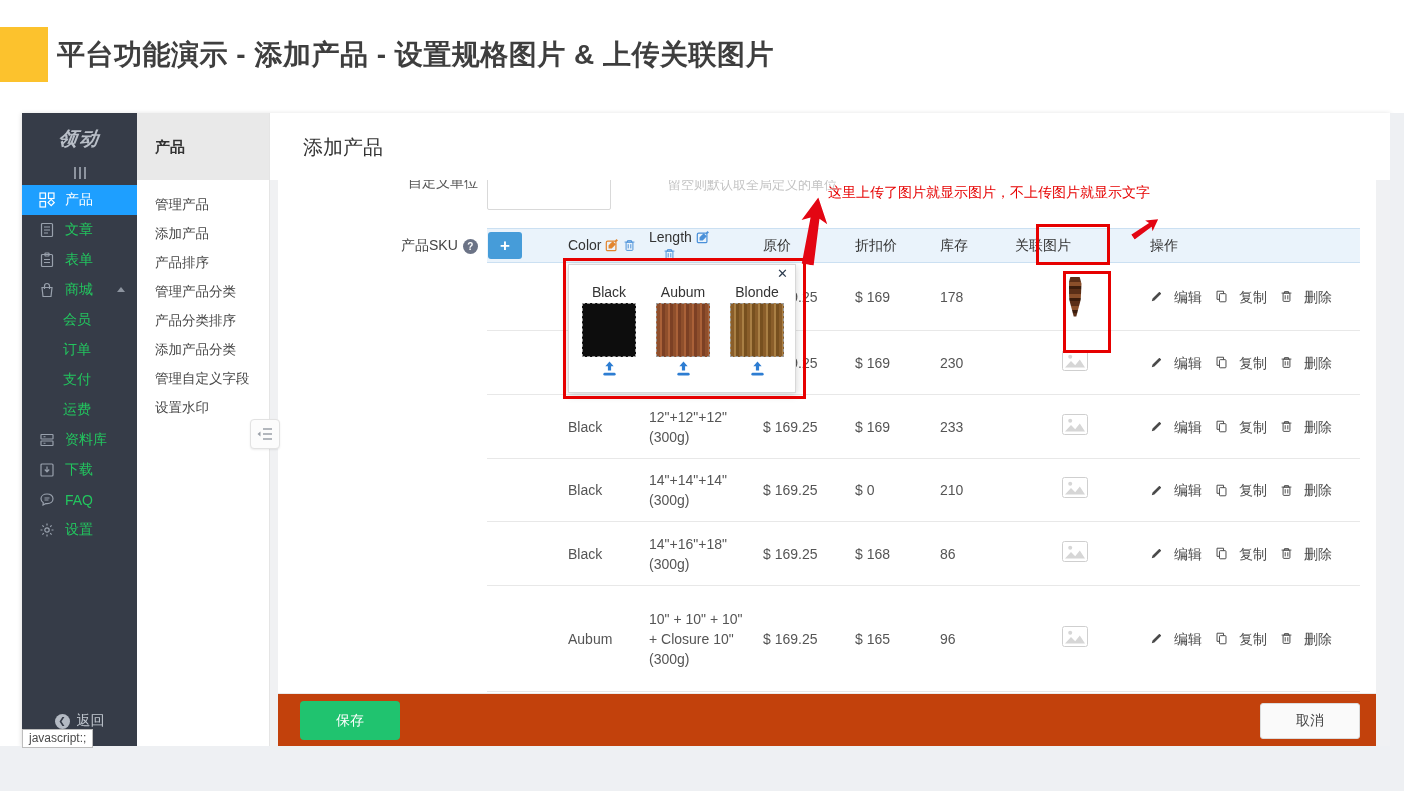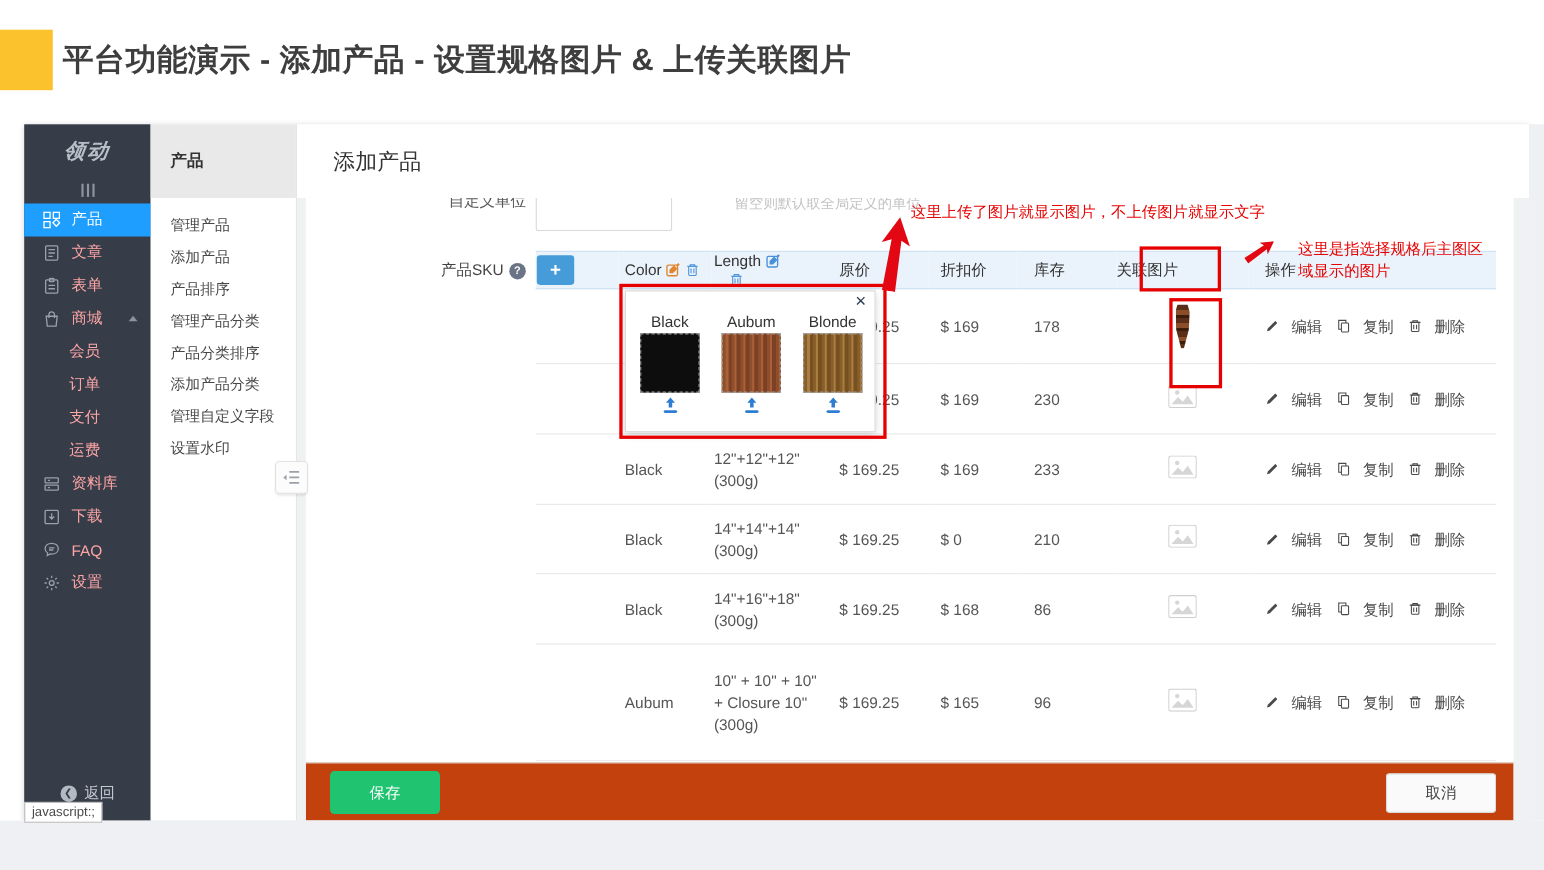--- a/index.html
+++ b/index.html
@@ -11,21 +11,21 @@
   .page-title { position:absolute; left:57px; top:36px; font-size:28px; font-weight:600; color:#3e3e3e; letter-spacing:.5px; }
 
   
   .app { position:absolute; left:22px; top:113px; width:1368px; height:633px; background:#f0f1f3; box-shadow:0 1px 5px rgba(0,0,0,.16); }
 
   
   .nav { position:absolute; left:0; top:0; bottom:0; width:115px; background:#363c48; }
   .logo { height:48px; line-height:52px; text-align:center; color:#b9bfc8; font-size:19px; font-weight:bold; font-style:italic; transform:skewX(-8deg); letter-spacing:2px; }
   .collapse-bars { height:24px; display:flex; justify-content:center; align-items:center; gap:3px; cursor:pointer; }
   .collapse-bars i { display:block; width:2px; height:12px; background:#8d949f; }
-  .nav-item { position:relative; height:30px; display:flex; align-items:center; padding-left:17px; color:#fca5a5; font-size:14px; cursor:pointer; }
+  .nav-item { position:relative; height:30px; display:flex; align-items:center; padding-left:17px; color:#22c55e; font-size:14px; cursor:pointer; }
   .nav-item .nic { width:16px; height:16px; margin-right:10px; color:#99a1ad; flex:none; }
   .nav-item .nic svg { display:block; }
   .nav-item.active { background:#1e9fff; color:#fff; }
   .nav-item.active .nic { color:#fff; }
   .nav-item.sub { padding-left:41px; }
   .nav-arrow { position:absolute; right:12px; top:12px; width:0; height:0; border-left:4px solid transparent; border-right:4px solid transparent; border-bottom:5px solid #8d949f; }
   .nav-back { position:absolute; bottom:16px; left:0; width:100%; display:flex; justify-content:center; align-items:center; gap:7px; color:#c3c9d1; font-size:14px; cursor:pointer; }
   .back-circle { width:15px; height:15px; border-radius:50%; background:#b4bac3; color:#363c48; font-size:9px; display:flex; align-items:center; justify-content:center; font-weight:bold; }
 
   
@@ -555,24 +555,20 @@
                 <use href="#sym-upload"></use>
               </svg></div>
         </div>
       </div>
     </div>
 
     <div class="red-box red-popup-box"></div>
     <div class="red-box red-h-box"></div>
     <div class="red-box red-img-box"></div>
     <div class="note note1">这里上传了图片就显示图片，不上传图片就显示文字</div>
-    <div class="note note2">
-      <div>这里是指选择规格后主图区</div>
-      <div>域显示的图片</div>
-    </div>
     <svg class="ann-arrow arrow1" width="30" height="68">
         <use href="#sym-arrow"></use>
       </svg>
     <svg class="ann-arrow arrow2" width="22" height="46">
         <use href="#sym-arrow" transform="scale(0.73,0.67)"></use>
       </svg>
 
   </div>
 
   <div class="bottom-band"></div>

